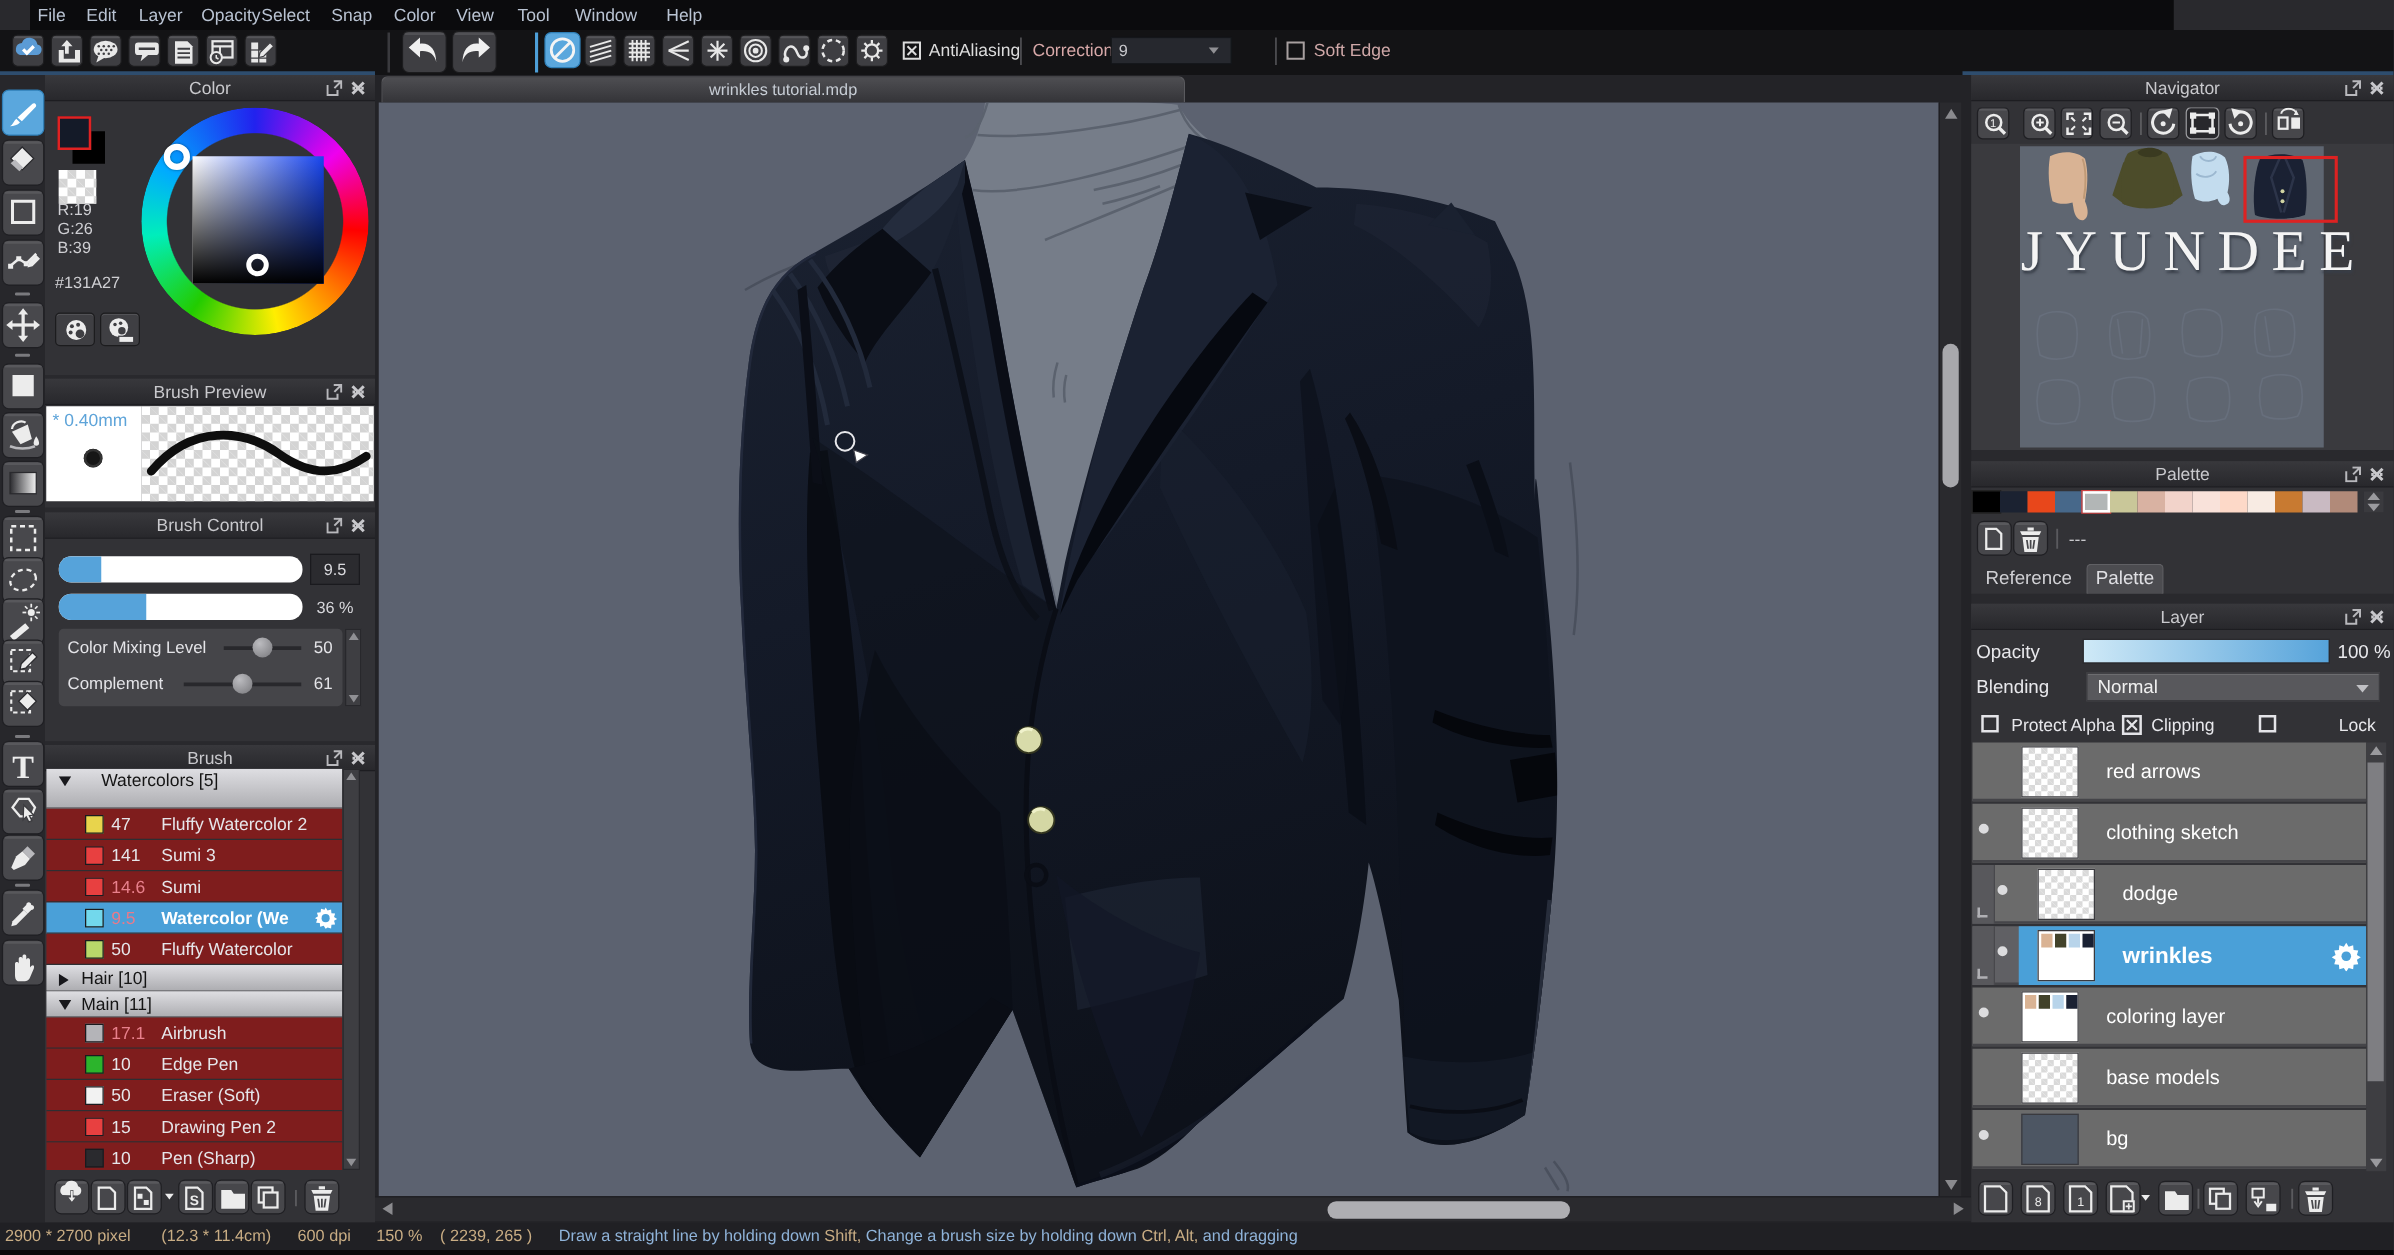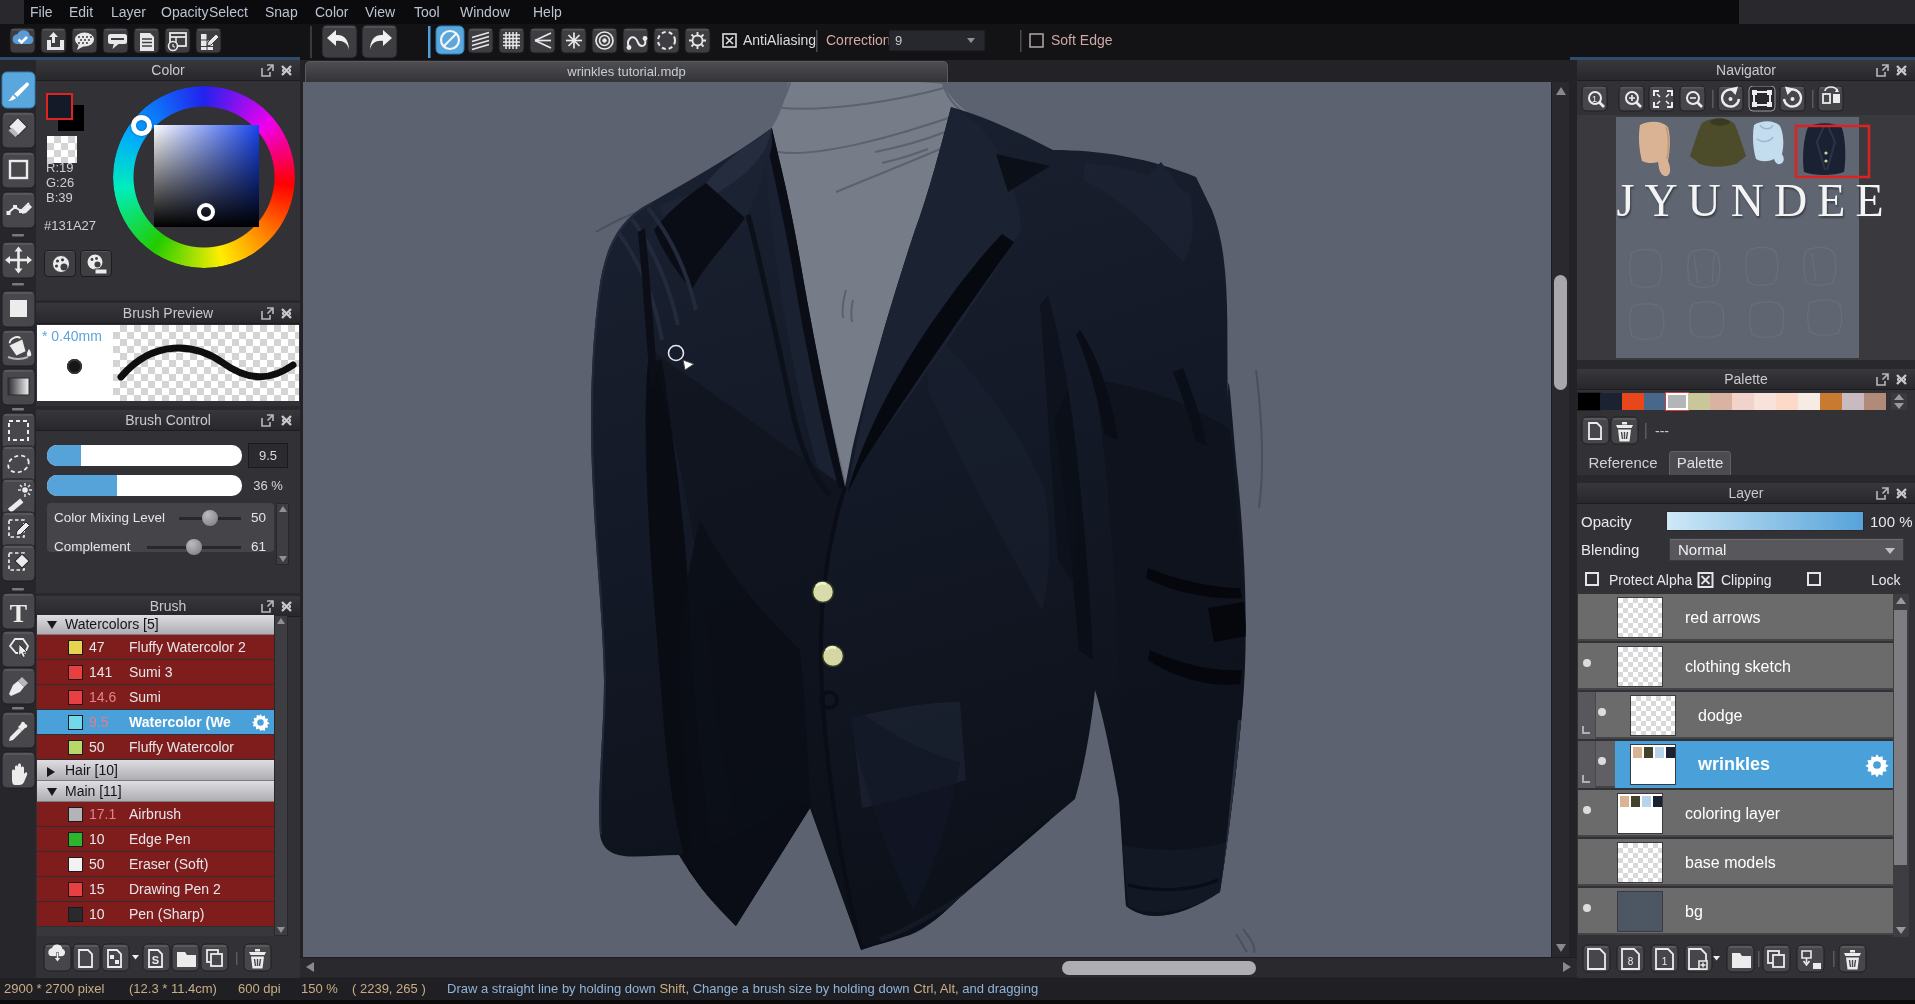--- a/index.html
+++ b/index.html
@@ -404,41 +404,41 @@
             <path d="M2 2 L11 11 M11 2 L2 11 M2 6.5 L 4 6.5 M9 6.5 L11 6.5" stroke="#c8c8cc" stroke-width="2.4"></path>
           </svg></div>
     <div class="abs" style="left:11px;top:35px;width:195px;height:21px;background:#fff;border-radius:10px;overflow:hidden;">
           <div class="abs" style="left:0;top:0;width:34px;height:21px;background:#56a3da;"></div>
         </div>
     <div class="abs" style="left:212px;top:33px;width:40px;height:25px;background:#2b2b2f;border:1px solid #1a1a1e;color:#d8d8dc;font-size:13px;text-align:center;line-height:23px;">9.5</div>
     <div class="abs" style="left:11px;top:65px;width:195px;height:21px;background:#fff;border-radius:10px;overflow:hidden;">
           <div class="abs" style="left:0;top:0;width:70px;height:21px;background:#56a3da;"></div>
         </div>
     <div class="abs" style="left:212px;top:65px;width:40px;height:21px;color:#d8d8dc;font-size:13px;text-align:center;line-height:21px;">36 %</div>
-    <div class="abs" style="left:11px;top:93px;width:227px;height:49px;background:#454549;border-radius:4px;">
+    <div class="abs" style="left:11px;top:93px;width:227px;height:62px;background:#454549;border-radius:4px;">
       <div class="abs" style="left:7px;top:7px;color:#e4e4e8;font-size:13.5px;">Color Mixing Level</div>
       <div class="abs" style="left:132px;top:14px;width:62px;height:3px;background:#28282c;"></div>
       <div class="abs" style="left:155px;top:7px;width:16px;height:16px;border-radius:50%;background:radial-gradient(circle at 35% 30%,#bcbcc0,#77777b);"></div>
       <div class="abs" style="left:204px;top:7px;color:#e4e4e8;font-size:13.5px;">50</div>
       <div class="abs" style="left:7px;top:36px;color:#e4e4e8;font-size:13.5px;">Complement</div>
       <div class="abs" style="left:100px;top:43px;width:94px;height:3px;background:#28282c;"></div>
       <div class="abs" style="left:139px;top:36px;width:16px;height:16px;border-radius:50%;background:radial-gradient(circle at 35% 30%,#bcbcc0,#77777b);"></div>
       <div class="abs" style="left:204px;top:36px;color:#e4e4e8;font-size:13.5px;">61</div>
     </div>
     <div class="abs vsb" style="left:240px;top:93px;width:13px;height:62px;"></div>
   </div>
 
   <div class="panel" style="left:0;top:536px;width:264px;height:382px;">
     <div class="ptitle">Brush<svg class="pico" style="right:26px" viewBox="0 0 13 13">
             <path d="M1 4 v8 h8 v-4 M6 1 h6 v6 M12 1 L6.5 6.5" fill="none" stroke="#b8b8bc" stroke-width="1.6"></path>
           </svg><svg class="pico" style="right:7px" viewBox="0 0 13 13">
             <path d="M2 2 L11 11 M11 2 L2 11 M2 6.5 L 4 6.5 M9 6.5 L11 6.5" stroke="#c8c8cc" stroke-width="2.4"></path>
           </svg></div>
     <div id="brushlist" class="abs" style="left:1px;top:19px;width:237px;height:321px;background:#38383c;overflow:hidden;font-size:14px;color:#e6e6ea;">
-      <div class="bhead" style="height:20px;line-height:18px;"><svg class="tri" width="10" height="8" style="top:6px">
+      <div class="bhead" style="height:32px;line-height:18px;padding-left:16px;"><svg class="tri" width="10" height="8" style="top:6px">
               <path d="M0 0 h10 l-5 8 z" fill="#18181c"></path>
             </svg><span style="margin-left:28px">Watercolors [5]</span></div>
       <div class="brow">
             <span class="sw" style="background:#e8d44c"></span>
             <span class="num">47</span>
             <span class="nm">Fluffy Watercolor 2</span>
           </div>
       <div class="brow">
             <span class="sw" style="background:#e84040"></span>
             <span class="num">141</span>

